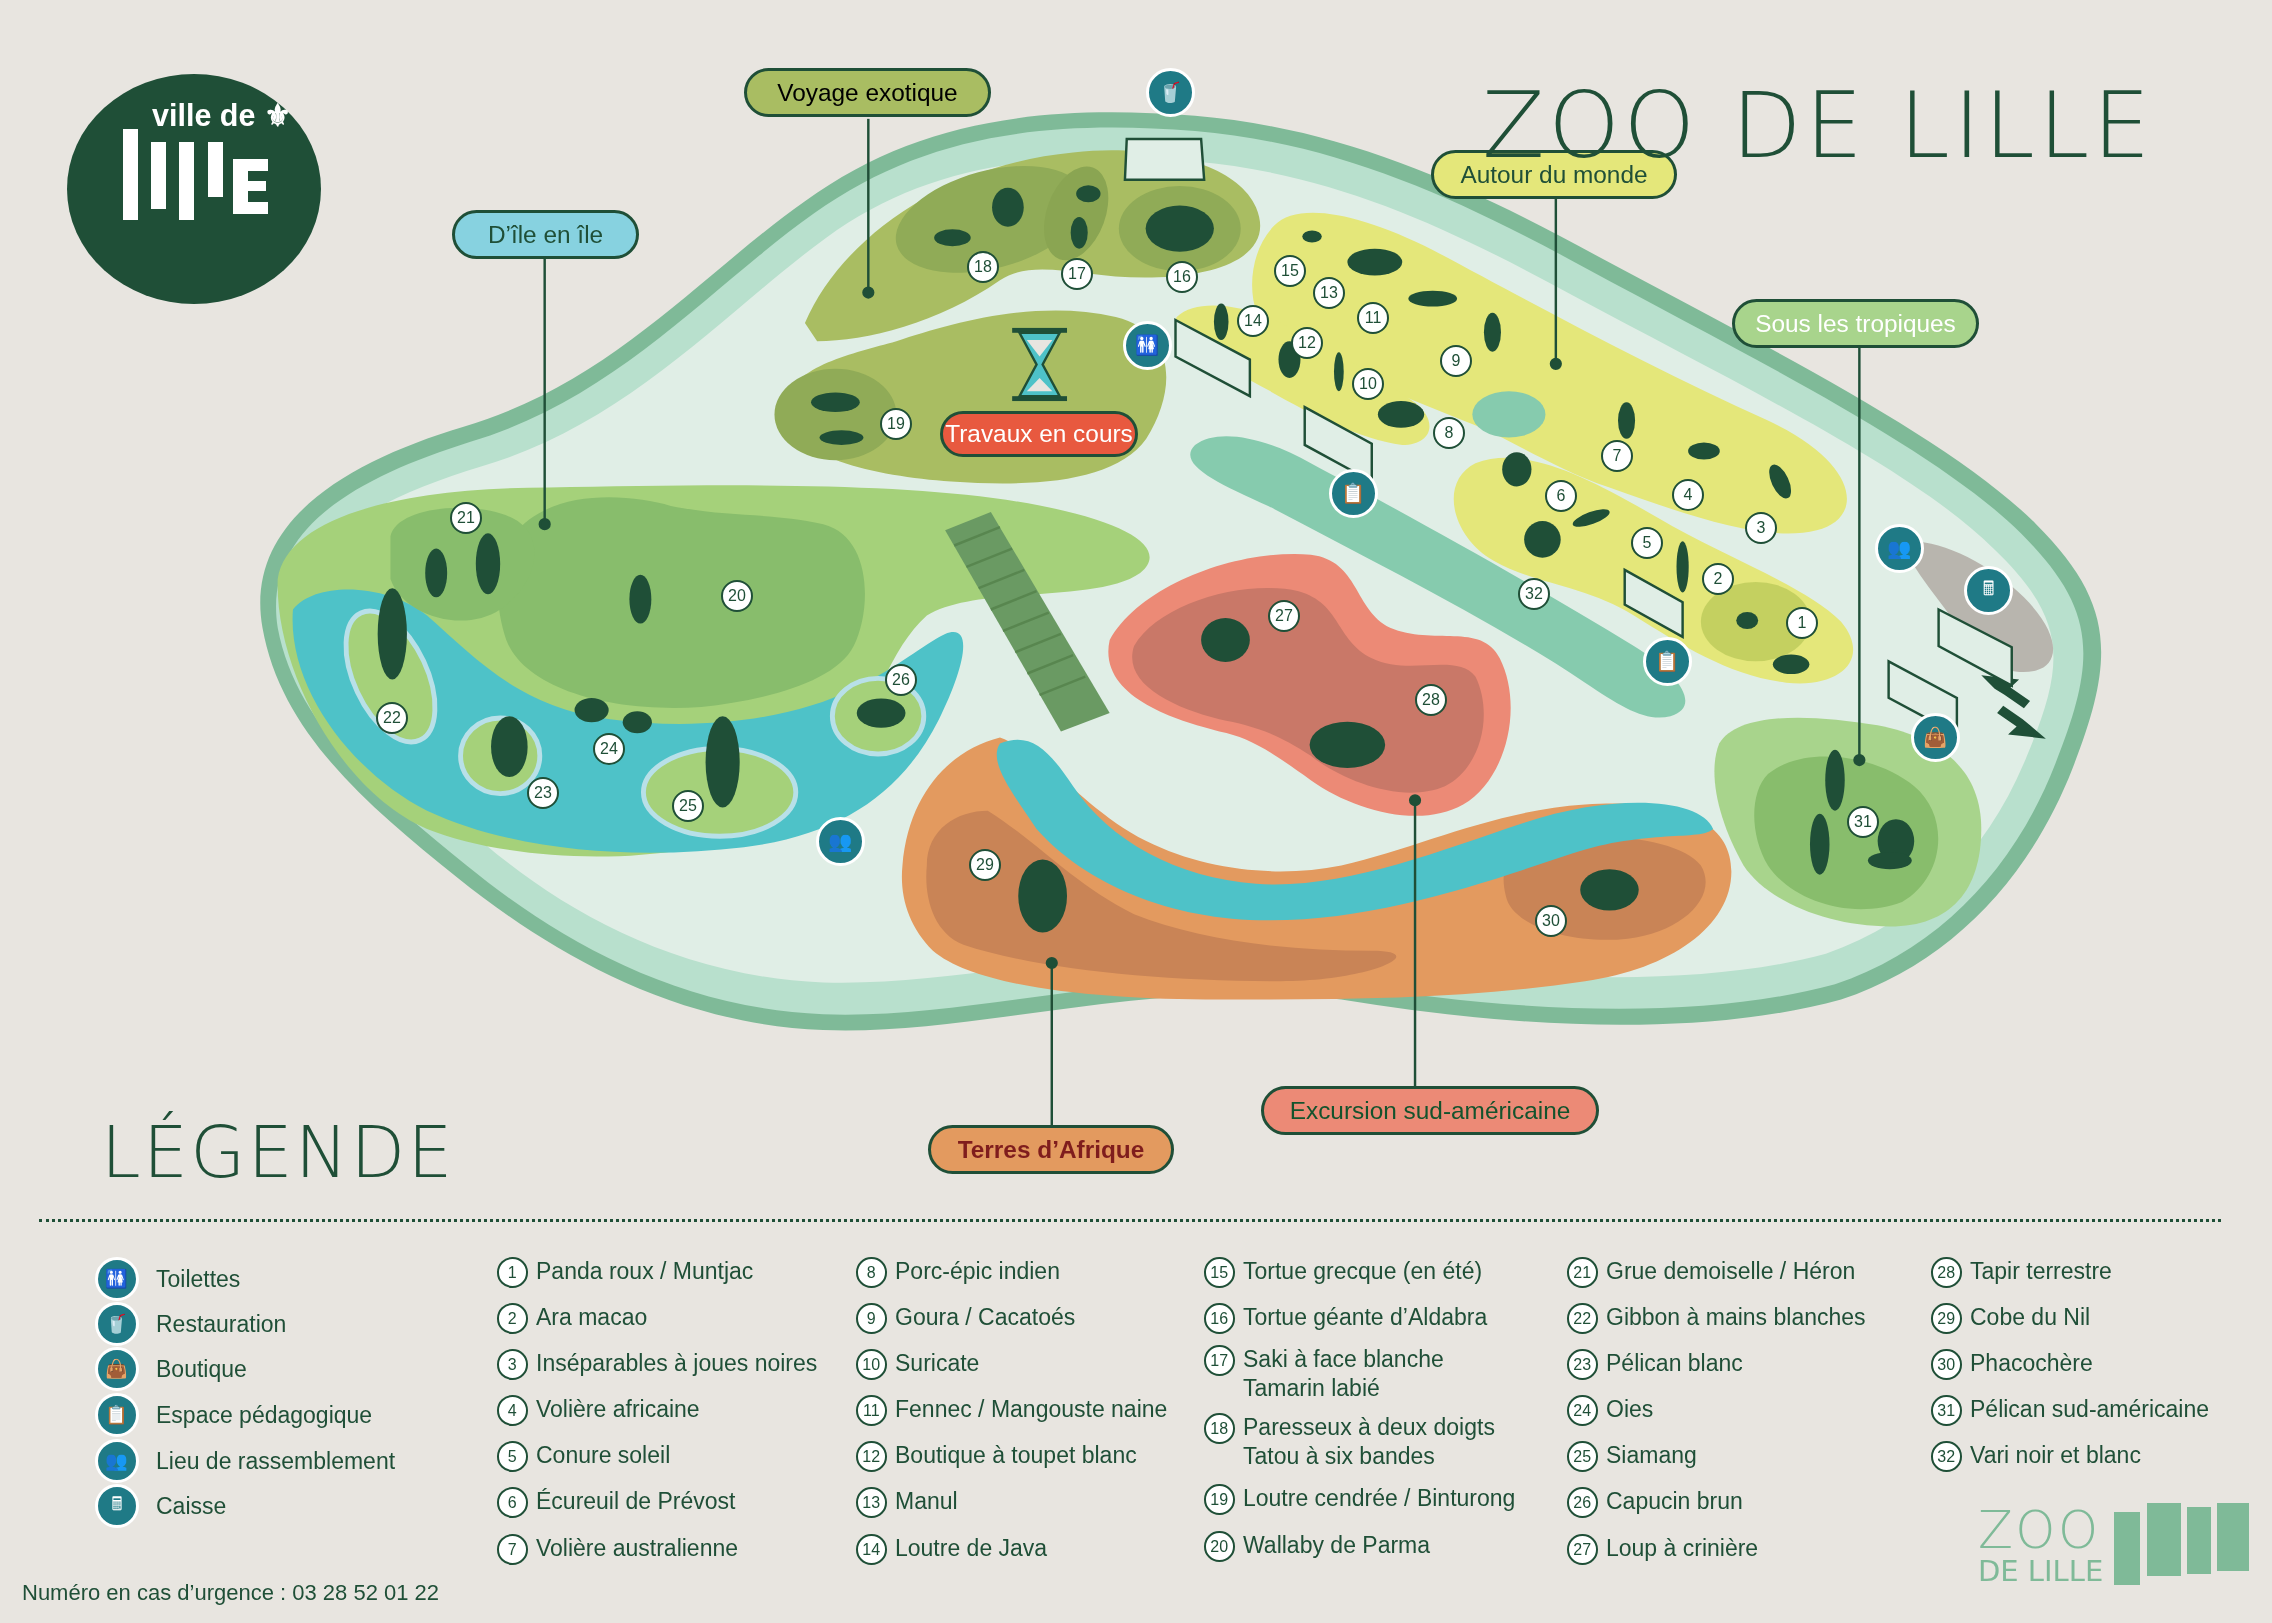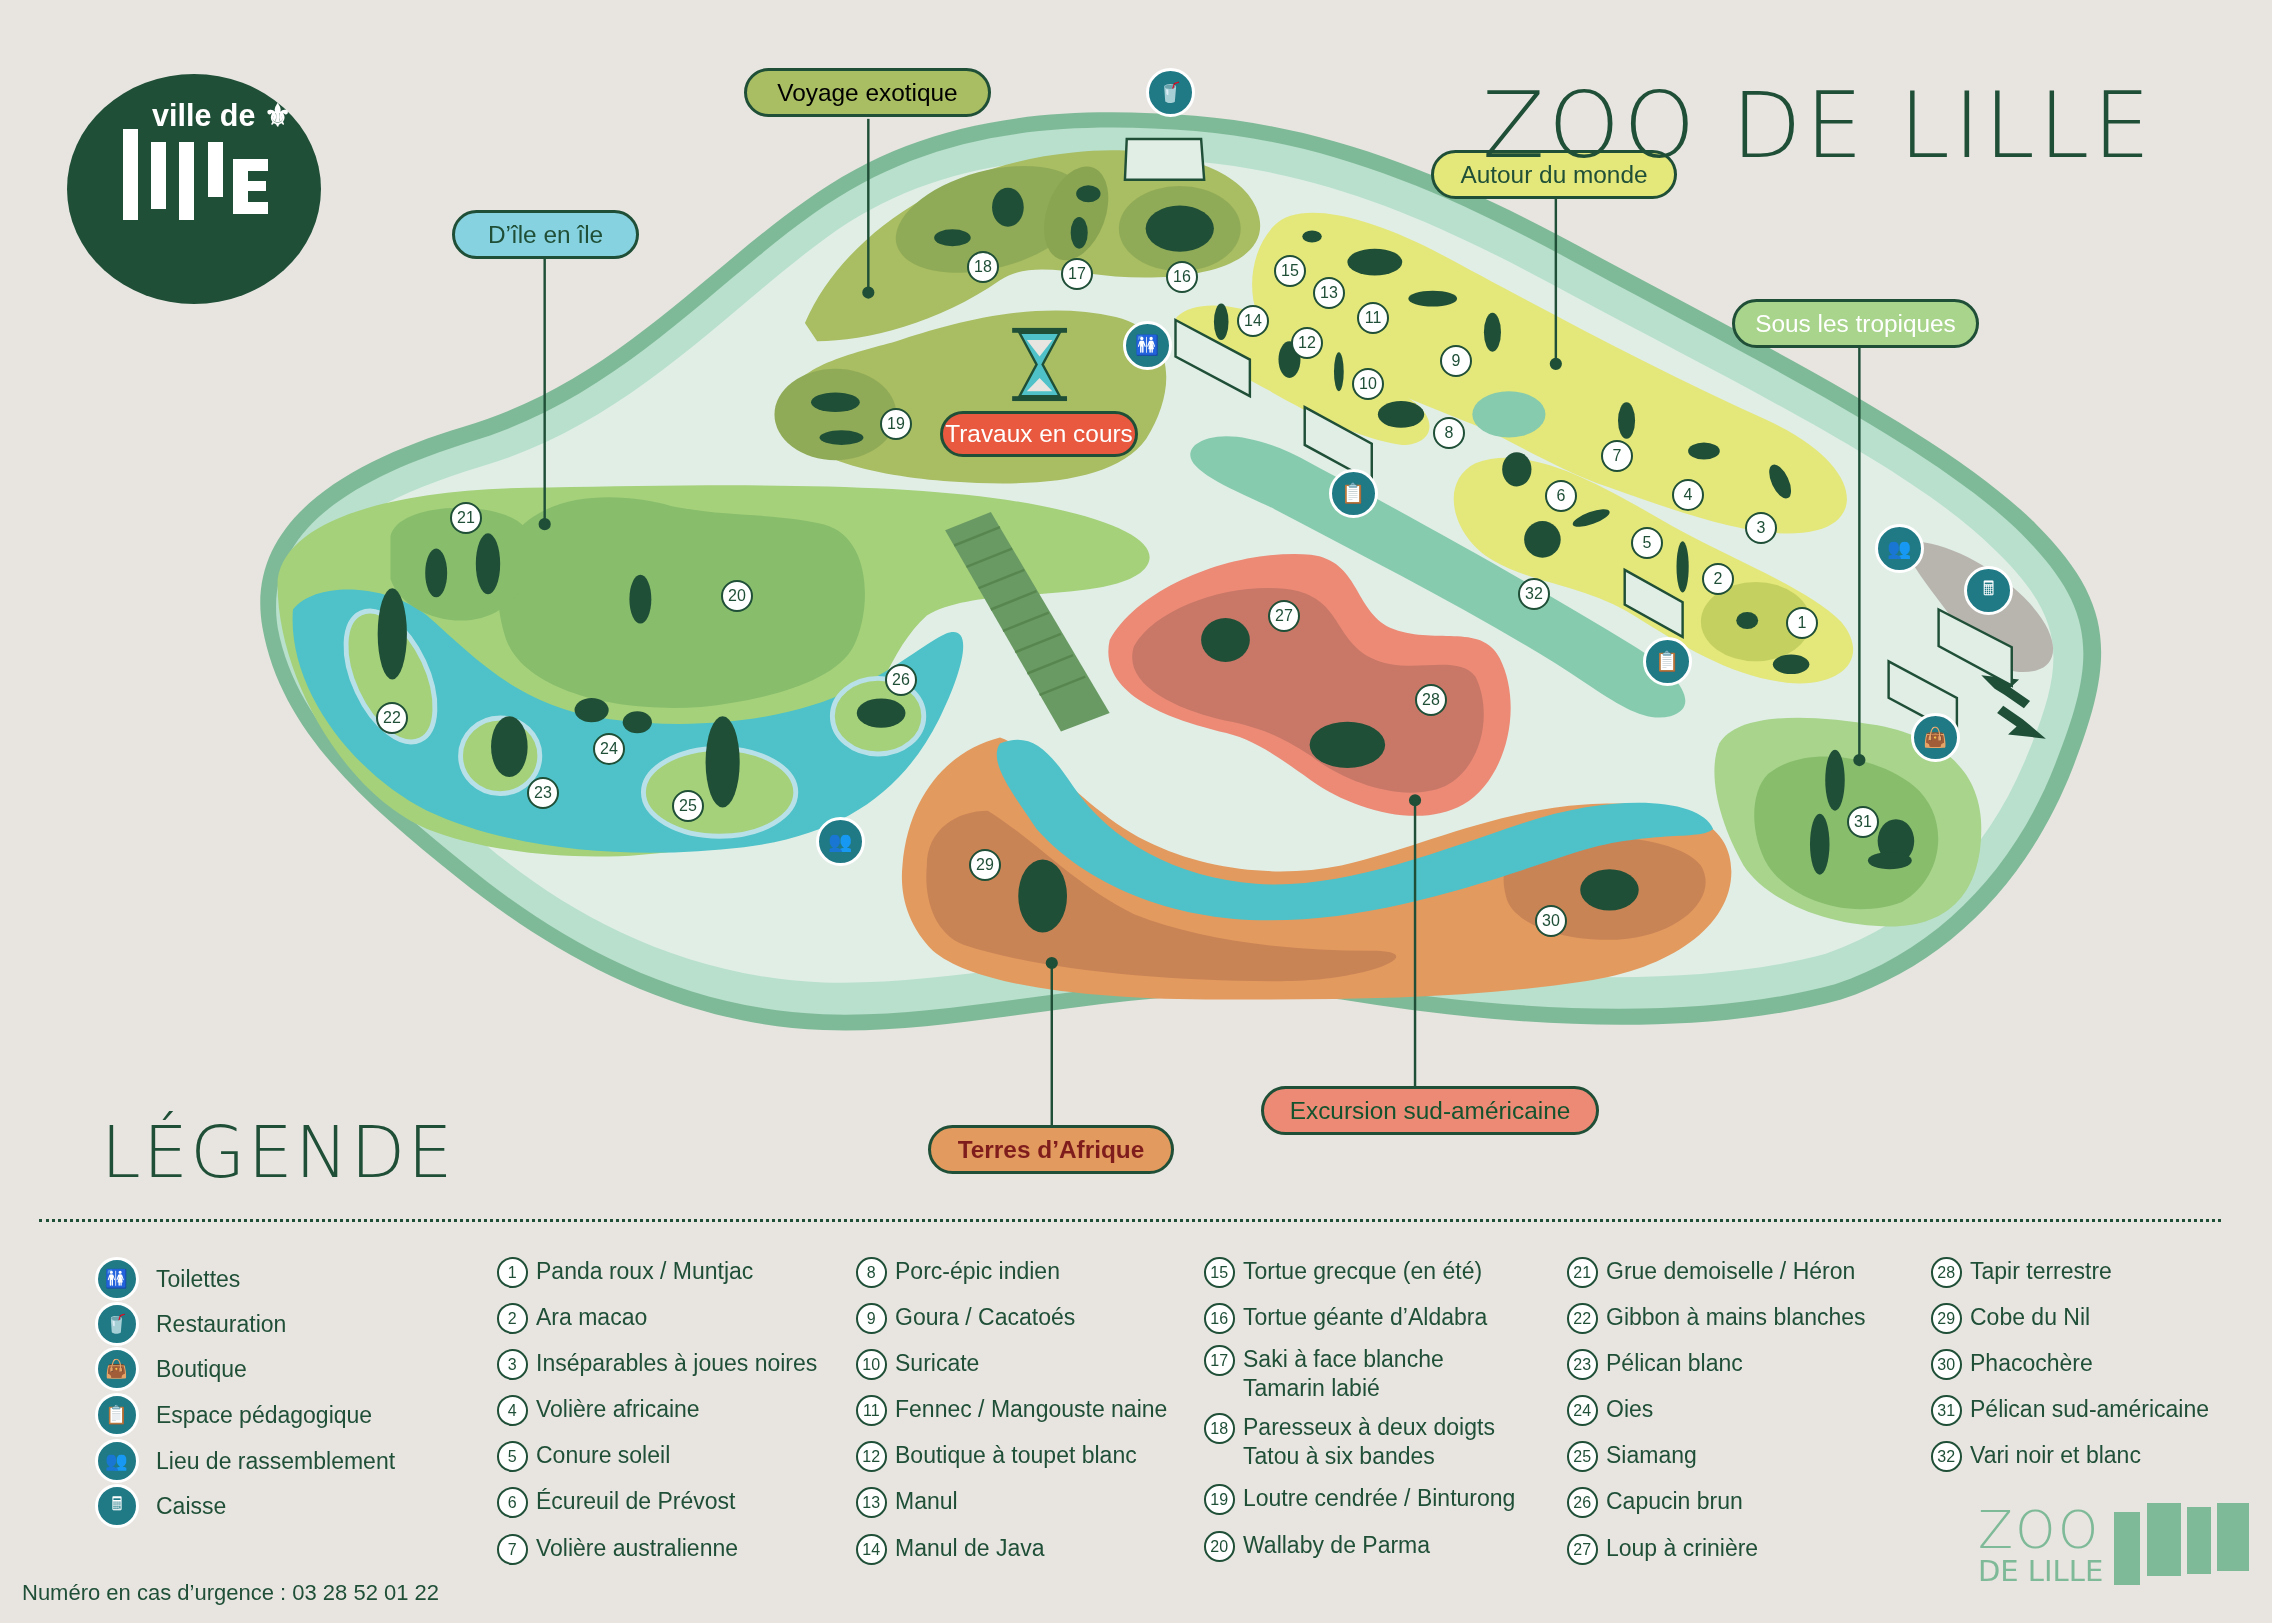--- a/index.html
+++ b/index.html
@@ -335,21 +335,21 @@
   </div>
 <div class="leg" style="left:856px;top:1487px;">
     <span class="n">13</span>
     <span class="t">
       <span>Manul</span>
     </span>
   </div>
 <div class="leg" style="left:856px;top:1534px;">
     <span class="n">14</span>
     <span class="t">
-      <span>Manul de Java</span>
+      <span>Loutre de Java</span>
     </span>
   </div>
 
 <div class="leg" style="left:1204px;top:1257px;">
     <span class="n">15</span>
     <span class="t">
       <span>Tortue grecque (en été)</span>
     </span>
   </div>
 <div class="leg" style="left:1204px;top:1303px;">

